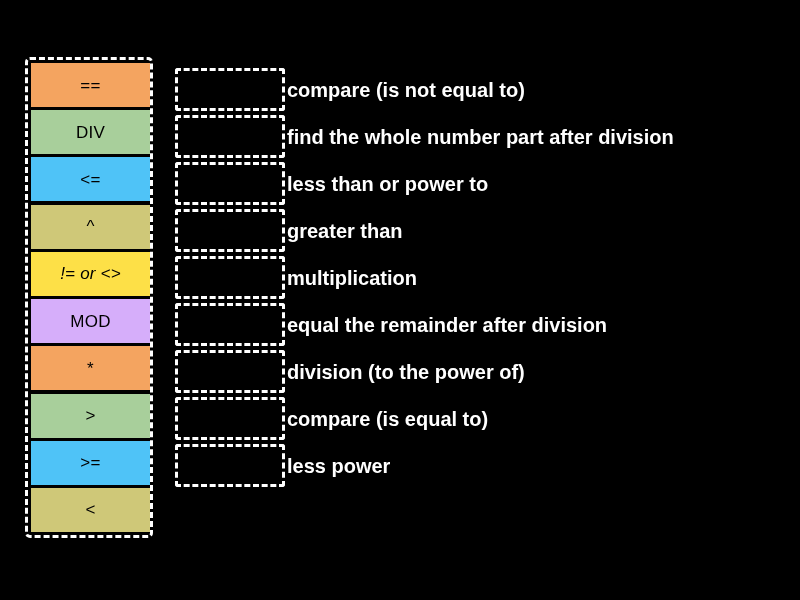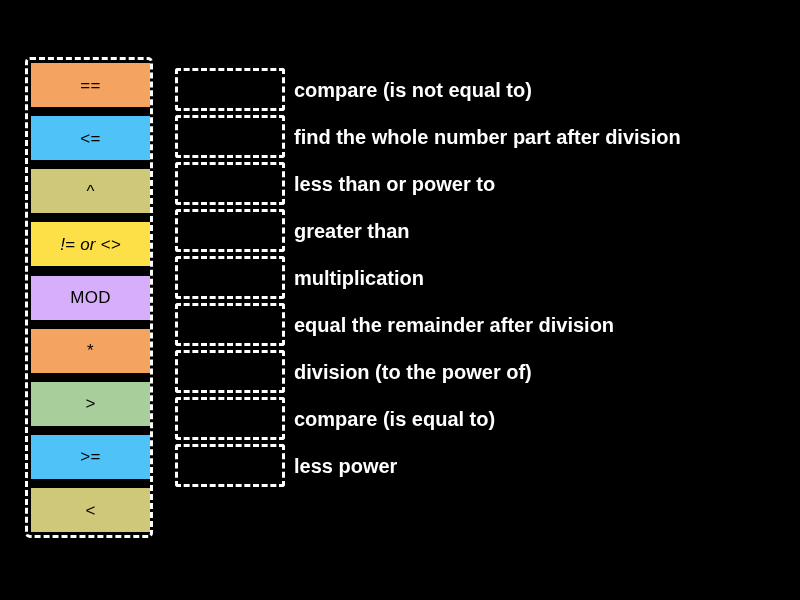--- a/index.html
+++ b/index.html
@@ -61,35 +61,38 @@
   .drop-zone {
     width: 110px;
     height: 43px;
     box-sizing: border-box;
     border: 3px dashed #ffffff;
     border-radius: 3px;
     flex: 0 0 auto;
     background: transparent;
   }
   .answer-label {
-    margin-left: 9px;
+    margin-left: 2px;
     color: #ffffff;
     font-size: 20px;
     font-weight: bold;
     line-height: 1.1;
     white-space: nowrap;
     user-select: none;
   }
 </style>
 </head>
 <body>
 
 <div id="tile-stack">
     <div class="tile" style="background: rgb(244, 164, 96);">
       <span>==</span>
+    </div>
+    <div class="tile" style="background: rgb(168, 207, 155);">
+      <span>DIV</span>
     </div>
     <div class="tile" style="background: rgb(79, 195, 247);">
       <span>&lt;=</span>
     </div>
     <div class="tile" style="background: rgb(207, 200, 120);">
       <span>^</span>
     </div>
     <div class="tile" style="background: #fde047; font-style: italic;">
       <span>!= or &lt;&gt;</span>
     </div>

